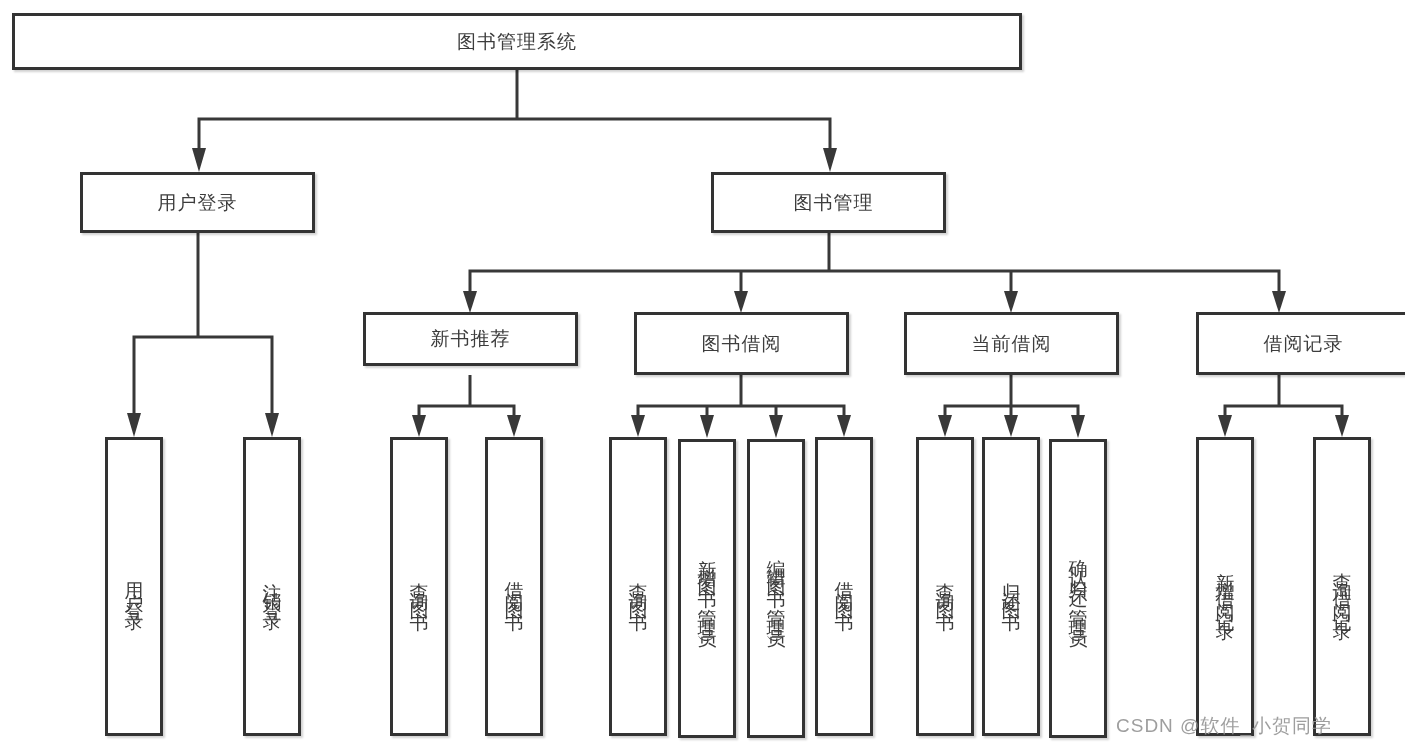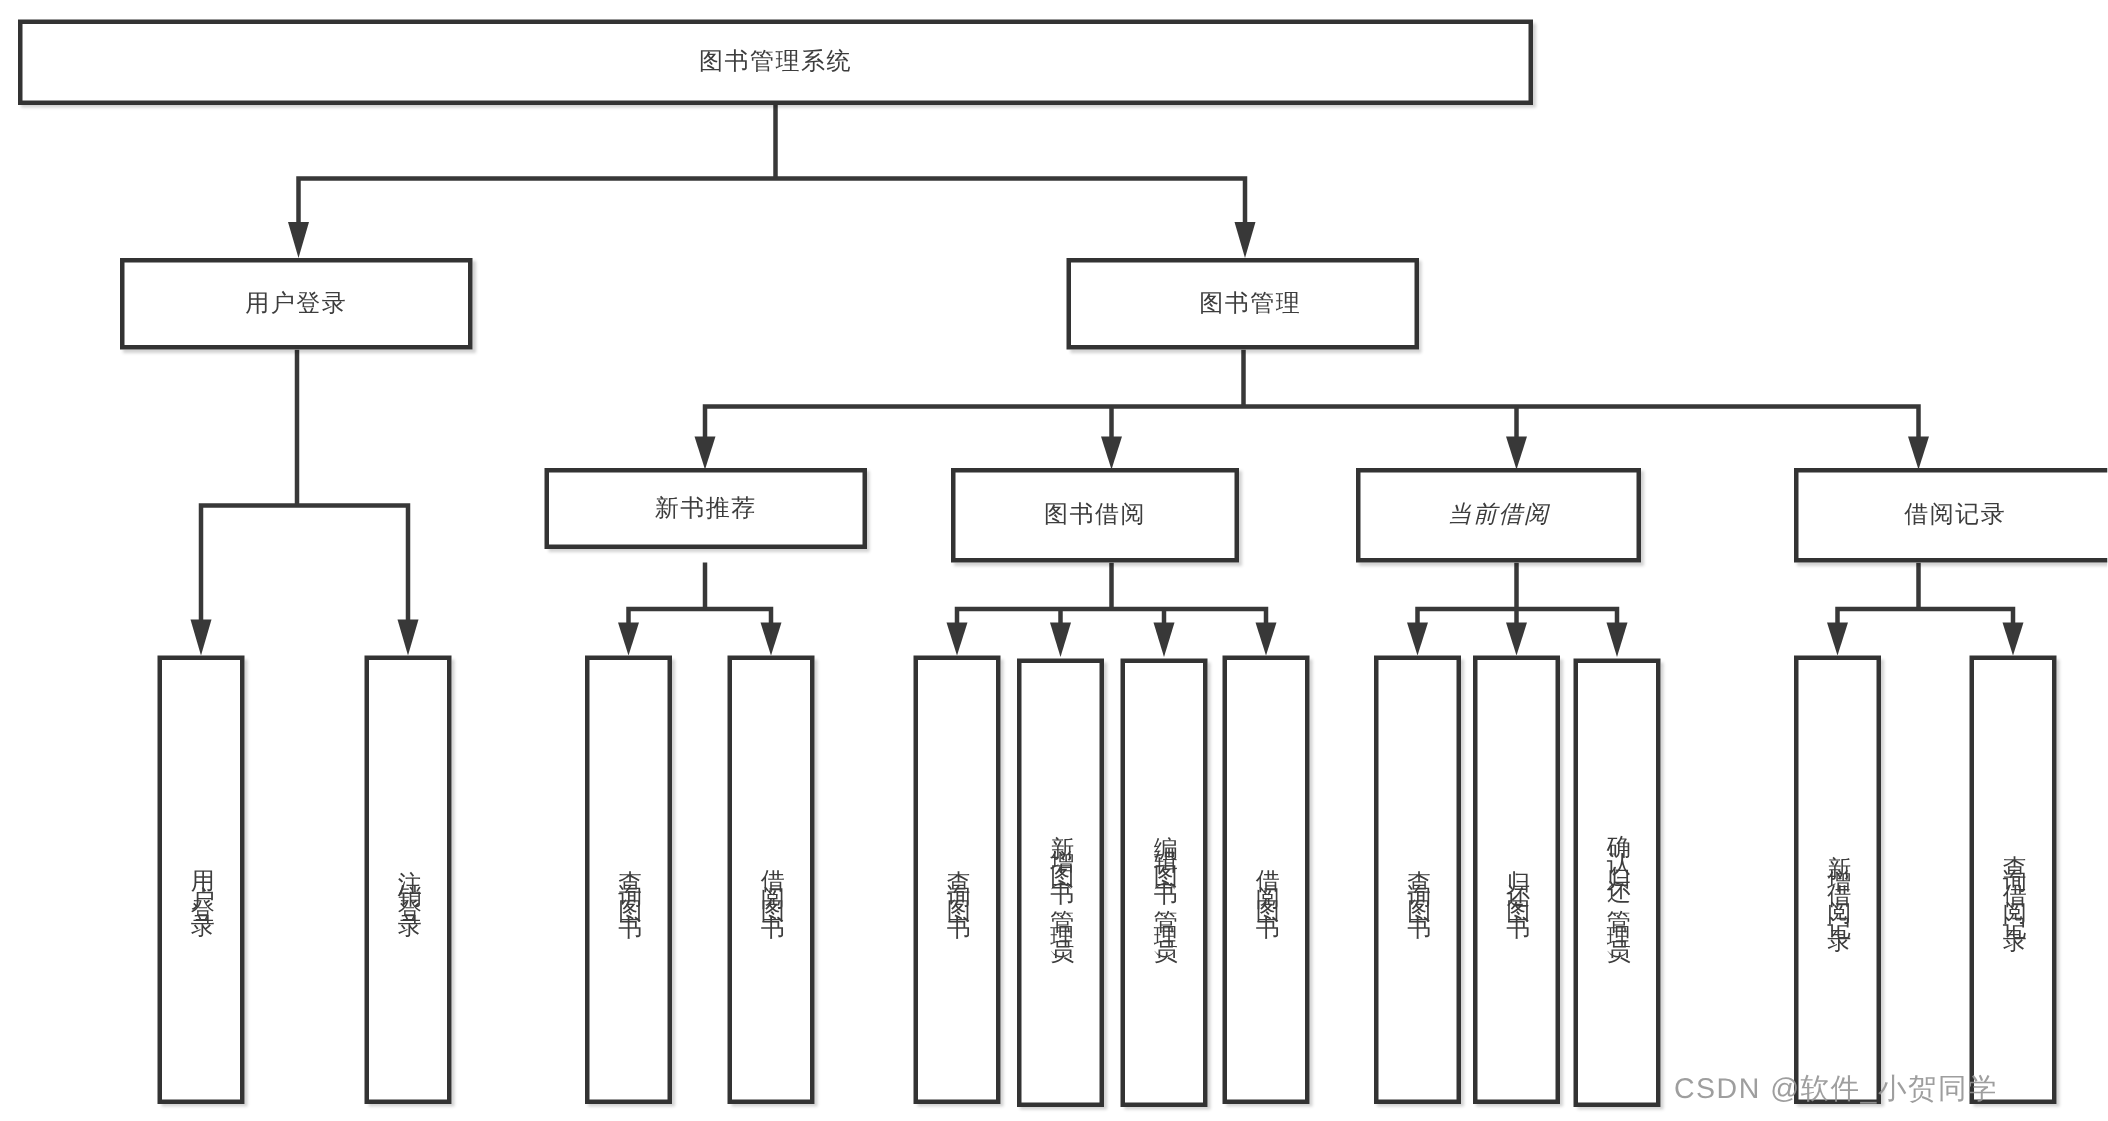--- a/index.html
+++ b/index.html
@@ -28,21 +28,21 @@
     position: absolute;
     box-sizing: border-box;
     border: 3px solid #333333;
     background: #ffffff;
     display: flex;
     align-items: center;
     justify-content: center;
     box-shadow: 2px 2px 2px rgba(0,0,0,0.18);
   }
   .box .lbl {
-    font-size: 16px;
+    font-size: 19px;
     color: #3d3d3d;
     letter-spacing: 1px;
     white-space: nowrap;
   }
   .leaf .lbl {
     writing-mode: vertical-rl;
     text-orientation: mixed;
     letter-spacing: 10px;
     line-height: 1.15;
     white-space: normal;
@@ -136,24 +136,24 @@
   <div class="box" style="left:80px; top:172px; width:235px; height:61px;">
     <span class="lbl">用户登录</span>
   </div>
   <div class="box" style="left:711px; top:172px; width:235px; height:61px;padding-left:10px;">
     <span class="lbl">图书管理</span>
   </div>
 
   <div class="box" style="left:363px; top:312px; width:215px; height:54px;">
     <span class="lbl">新书推荐</span>
   </div>
-  <div class="box" style="left:634px; top:312px; width:192px; height:63px;">
+  <div class="box" style="left:634px; top:312px; width:215px; height:63px;">
     <span class="lbl">图书借阅</span>
   </div>
-  <div class="box" style="left:904px; top:312px; width:190px; height:63px;font-style:italic;">
+  <div class="box" style="left:904px; top:312px; width:215px; height:63px;">
     <span class="lbl">当前借阅</span>
   </div>
   <div class="box" style="left:1196px; top:312px; width:215px; height:63px;">
     <span class="lbl">借阅记录</span>
   </div>
 
   <div class="box leaf" style="left:105px; top:437px; width:58px; height:299px;">
     <span class="lbl">用户登录</span>
   </div>
   <div class="box leaf" style="left:243px; top:437px; width:58px; height:299px;">

